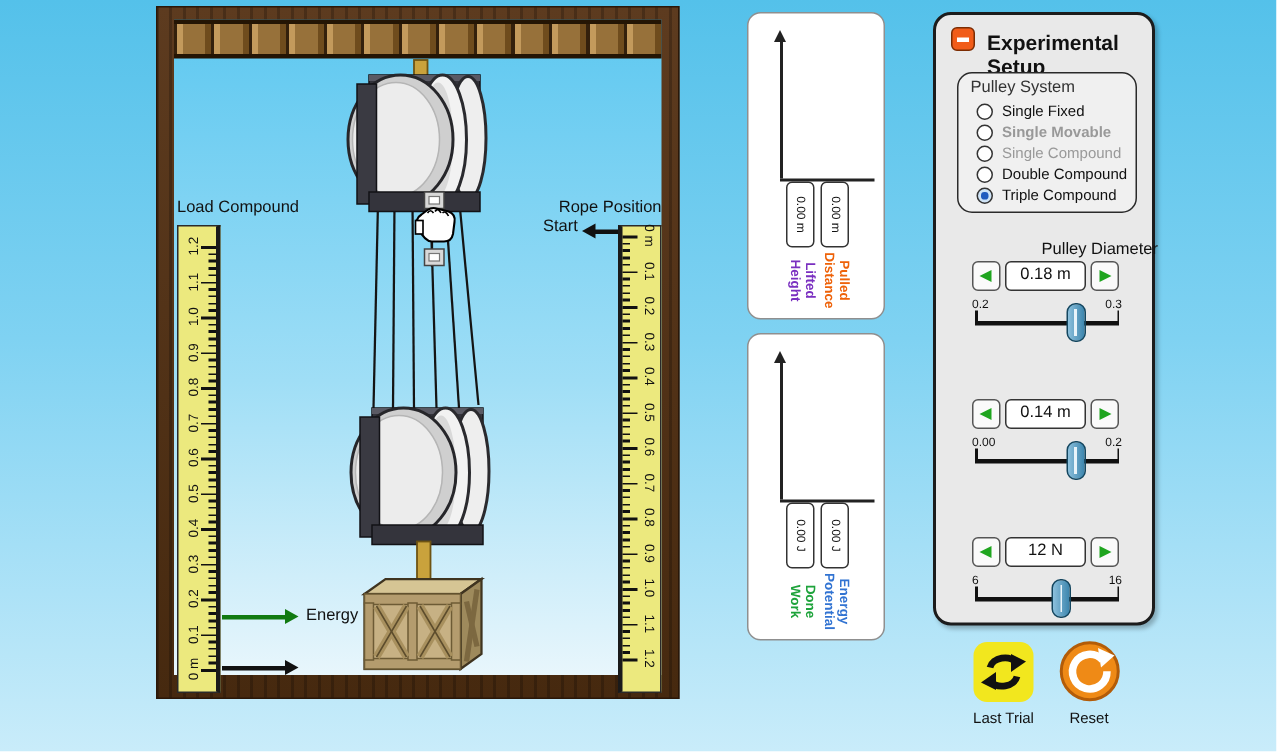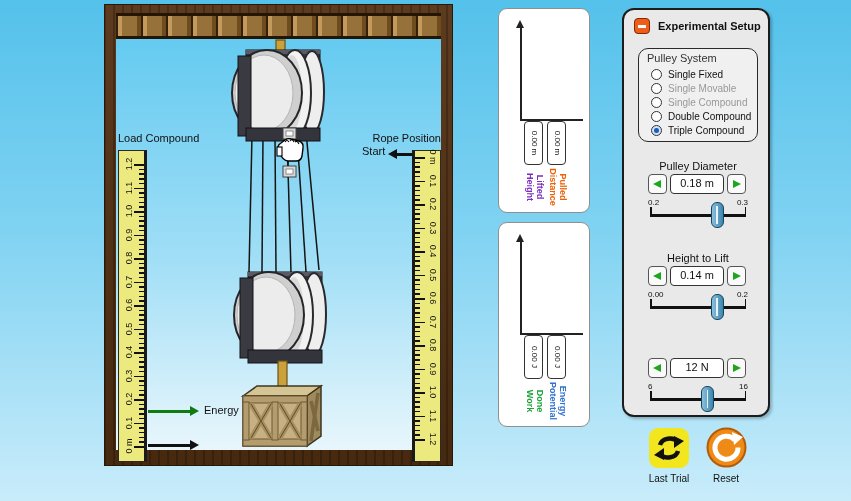--- a/index.html
+++ b/index.html
@@ -43,34 +43,34 @@
     border-radius:4px;box-sizing:border-box;}
   .rot{position:absolute;white-space:nowrap;}
   .vbox .rot{left:50%;top:50%;transform:translate(-50%,-50%) rotate(90deg);font-size:8px;color:#111;}
   .bar-word{font-size:9px;font-weight:bold;transform:translate(-50%,-50%) rotate(90deg);}
   
   .setup-panel{position:absolute;left:622px;top:8px;width:148px;height:409px;background:#e9e9e9;
     border:2px solid #1c1c1c;border-radius:12px;box-sizing:border-box;box-shadow:2px 2px 3px rgba(0,0,0,.25);}
   .collapse-btn{position:absolute;left:10px;top:8px;width:16px;height:16px;background:#f15c19;
     border:1.5px solid #7c2c02;border-radius:4px;box-sizing:border-box;}
   .minus{position:absolute;left:3px;top:6px;width:8px;height:2.5px;background:#fff;}
-  .setup-title{position:absolute;left:34px;top:10px;font-size:11px;font-weight:bold;color:#111;}
+  .setup-title{position:absolute;left:34px;top:10px;font-size:14px;font-weight:bold;color:#111;}
   .group-box{position:absolute;left:14px;top:38px;width:120px;height:94px;background:#f0f0f0;
     border:1.5px solid #2a2a2a;border-radius:10px;box-sizing:border-box;}
   .group-label{position:absolute;left:8px;top:3px;font-size:11px;color:#333;}
   .radio-row{position:absolute;left:12px;height:12px;}
   .radio{position:absolute;left:0;top:0;width:11px;height:11px;border:1.3px solid #333;border-radius:50%;
     background:#fff;box-sizing:border-box;}
   .radio.sel{background:#cfe3f6;}
   .radio.sel::after{content:'';position:absolute;left:2px;top:2px;width:4.5px;height:4.5px;border-radius:50%;background:#1f5bbf;}
   .radio-label{position:absolute;left:17px;top:0px;font-size:10px;color:#111;white-space:nowrap;}
   .radio-label.dim{color:#999;}
   
   .slider-sec{position:absolute;left:0;width:148px;}
-  .s-title{position:absolute;width:100%;text-align:center;font-size:11px;color:#111;top:0;}
+  .s-title{position:absolute;width:100%;text-align:right;font-size:11px;color:#111;top:0;}
   .s-btn{position:absolute;top:14px;width:19px;height:20px;background:#fafafa;border:1.5px solid #555;
     border-radius:4px;box-sizing:border-box;}
   .s-btn .tri{position:absolute;top:4.5px;width:0;height:0;border-top:4.5px solid transparent;border-bottom:4.5px solid transparent;}
   .s-btn.left{left:24px;} .s-btn.left .tri{left:4px;border-right:8px solid #1fa51f;}
   .s-btn.right{left:103px;} .s-btn.right .tri{left:5px;border-left:8px solid #1fa51f;}
   .s-value{position:absolute;left:46px;top:14px;width:54px;height:20px;background:#fff;border:1.5px solid #333;
     border-radius:4px;box-sizing:border-box;font-size:11px;color:#111;text-align:center;line-height:17px;}
   .s-min,.s-max{position:absolute;top:38px;font-size:8px;color:#111;}
   .s-min{left:24px;} .s-max{right:24px;}
   .s-track{position:absolute;left:26px;top:54px;width:96px;height:2.5px;background:#111;}
@@ -385,21 +385,21 @@
       <div class="minus"></div>
     </div>
     <div class="setup-title">Experimental Setup</div>
     <div class="group-box">
       <div class="group-label">Pulley System</div>
       <div id="radio-list">
           <div class="radio-row" style="top: 20px; width: 110px;">
             <div class="radio"></div>
             <div class="radio-label">Single Fixed</div>
           </div>
-          <div class="radio-row" style="top: 34px; width: 110px;">
+          <div class="radio-row" style="top: 34px; width: 110px; font-weight: bold;">
             <div class="radio"></div>
             <div class="radio-label dim">Single Movable</div>
           </div>
           <div class="radio-row" style="top: 48px; width: 110px;">
             <div class="radio"></div>
             <div class="radio-label dim">Single Compound</div>
           </div>
           <div class="radio-row" style="top: 62px; width: 110px;">
             <div class="radio"></div>
             <div class="radio-label">Double Compound</div>
@@ -422,21 +422,20 @@
           </div>
           <div class="s-min">0.2</div>
           <div class="s-max">0.3</div>
           <div class="s-track">
             <div class="s-end" style="left: 0px;"></div>
             <div class="s-end" style="right: 0px;"></div>
             <div class="s-handle" style="left: 60.7px;"></div>
           </div>
         </div>
         <div class="slider-sec" style="top: 242px; height: 80px;">
-          <div class="s-title">Height to Lift</div>
           <div class="s-btn left">
             <div class="tri"></div>
           </div>
           <div class="s-value">0.14 m</div>
           <div class="s-btn right">
             <div class="tri"></div>
           </div>
           <div class="s-min">0.00</div>
           <div class="s-max">0.2</div>
           <div class="s-track">

